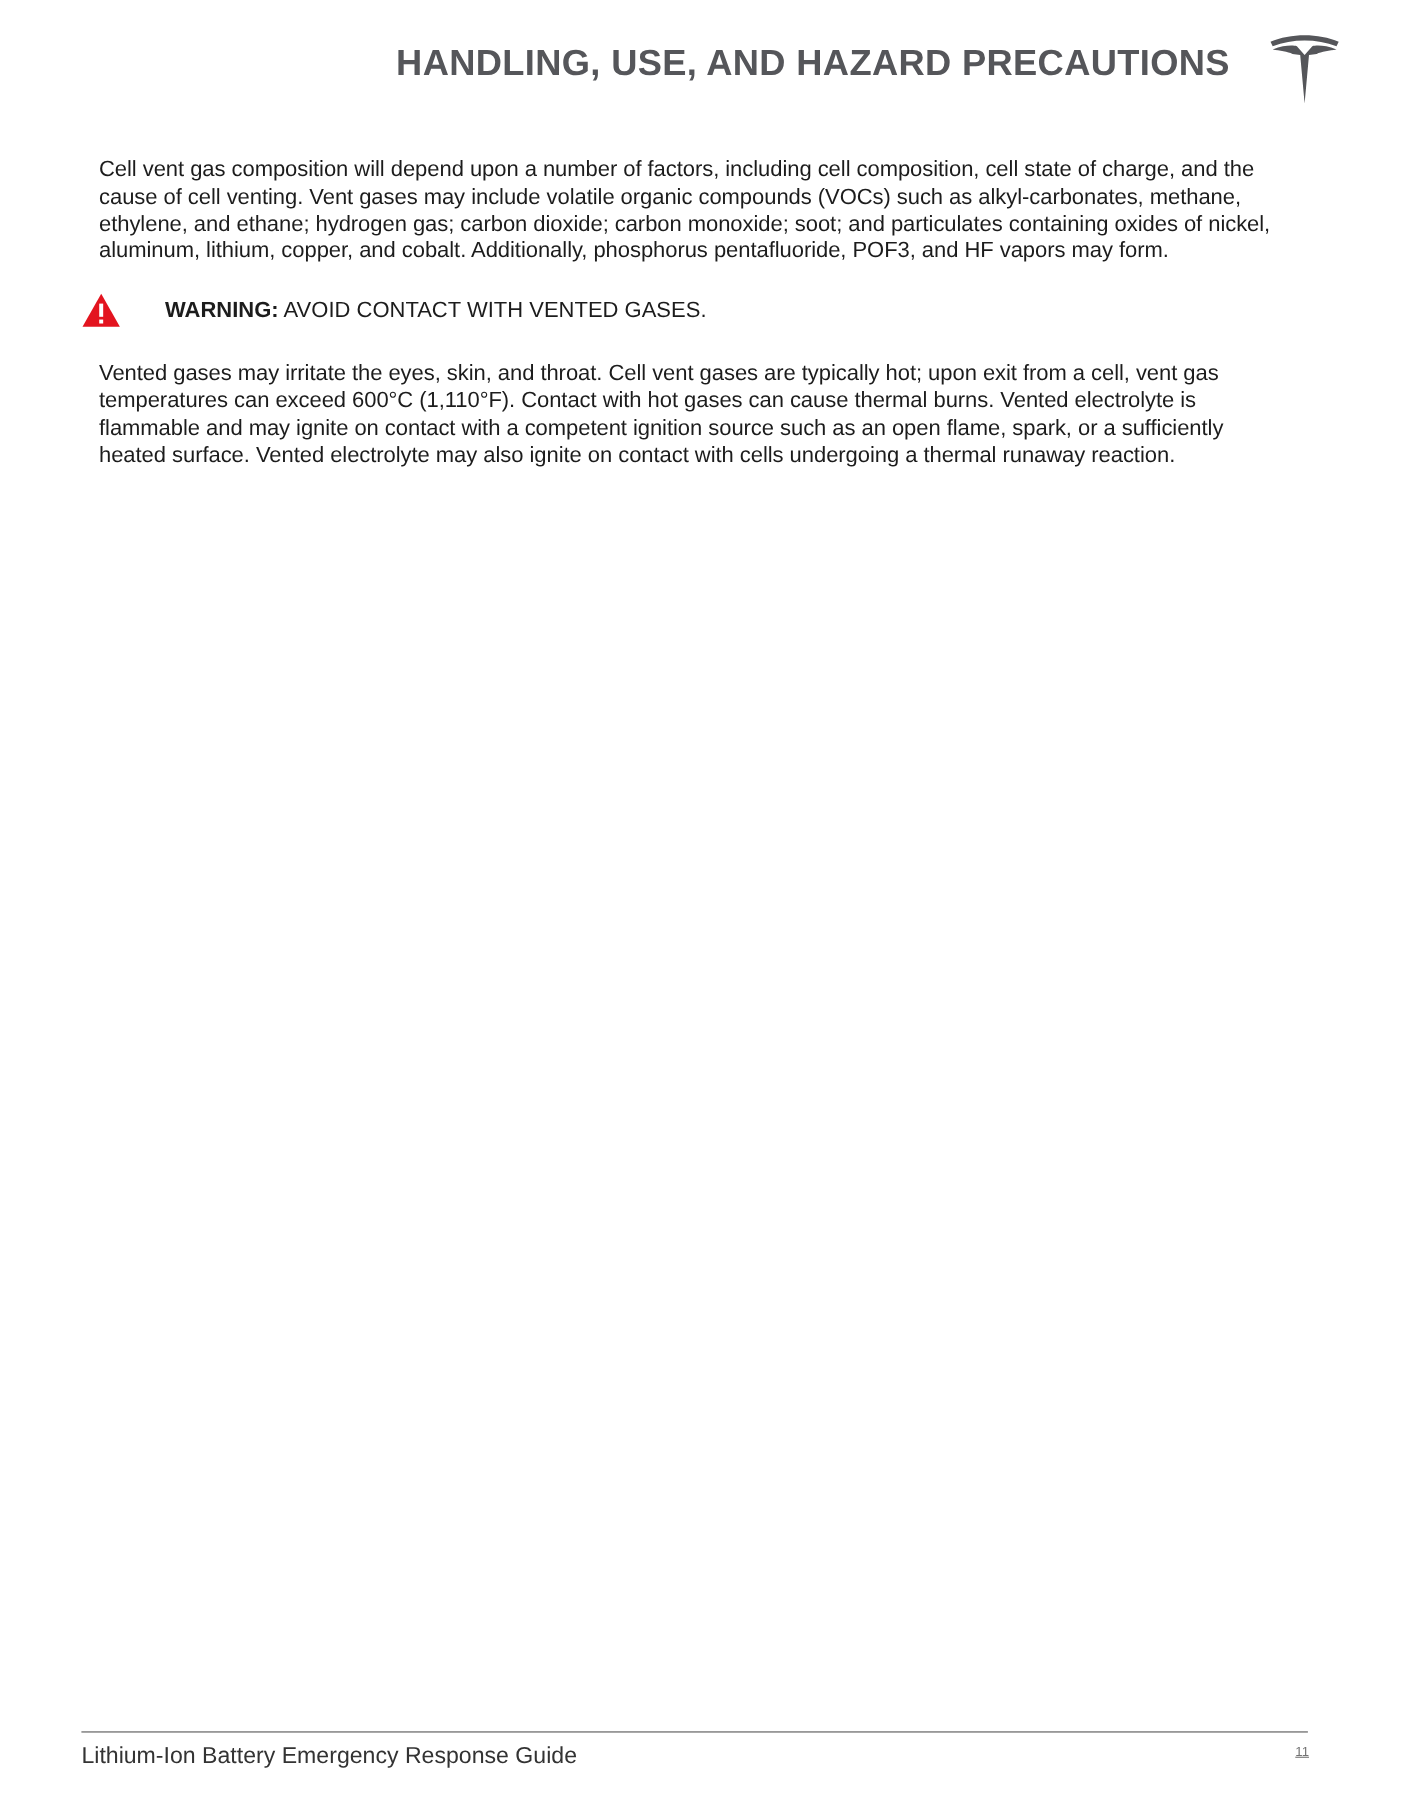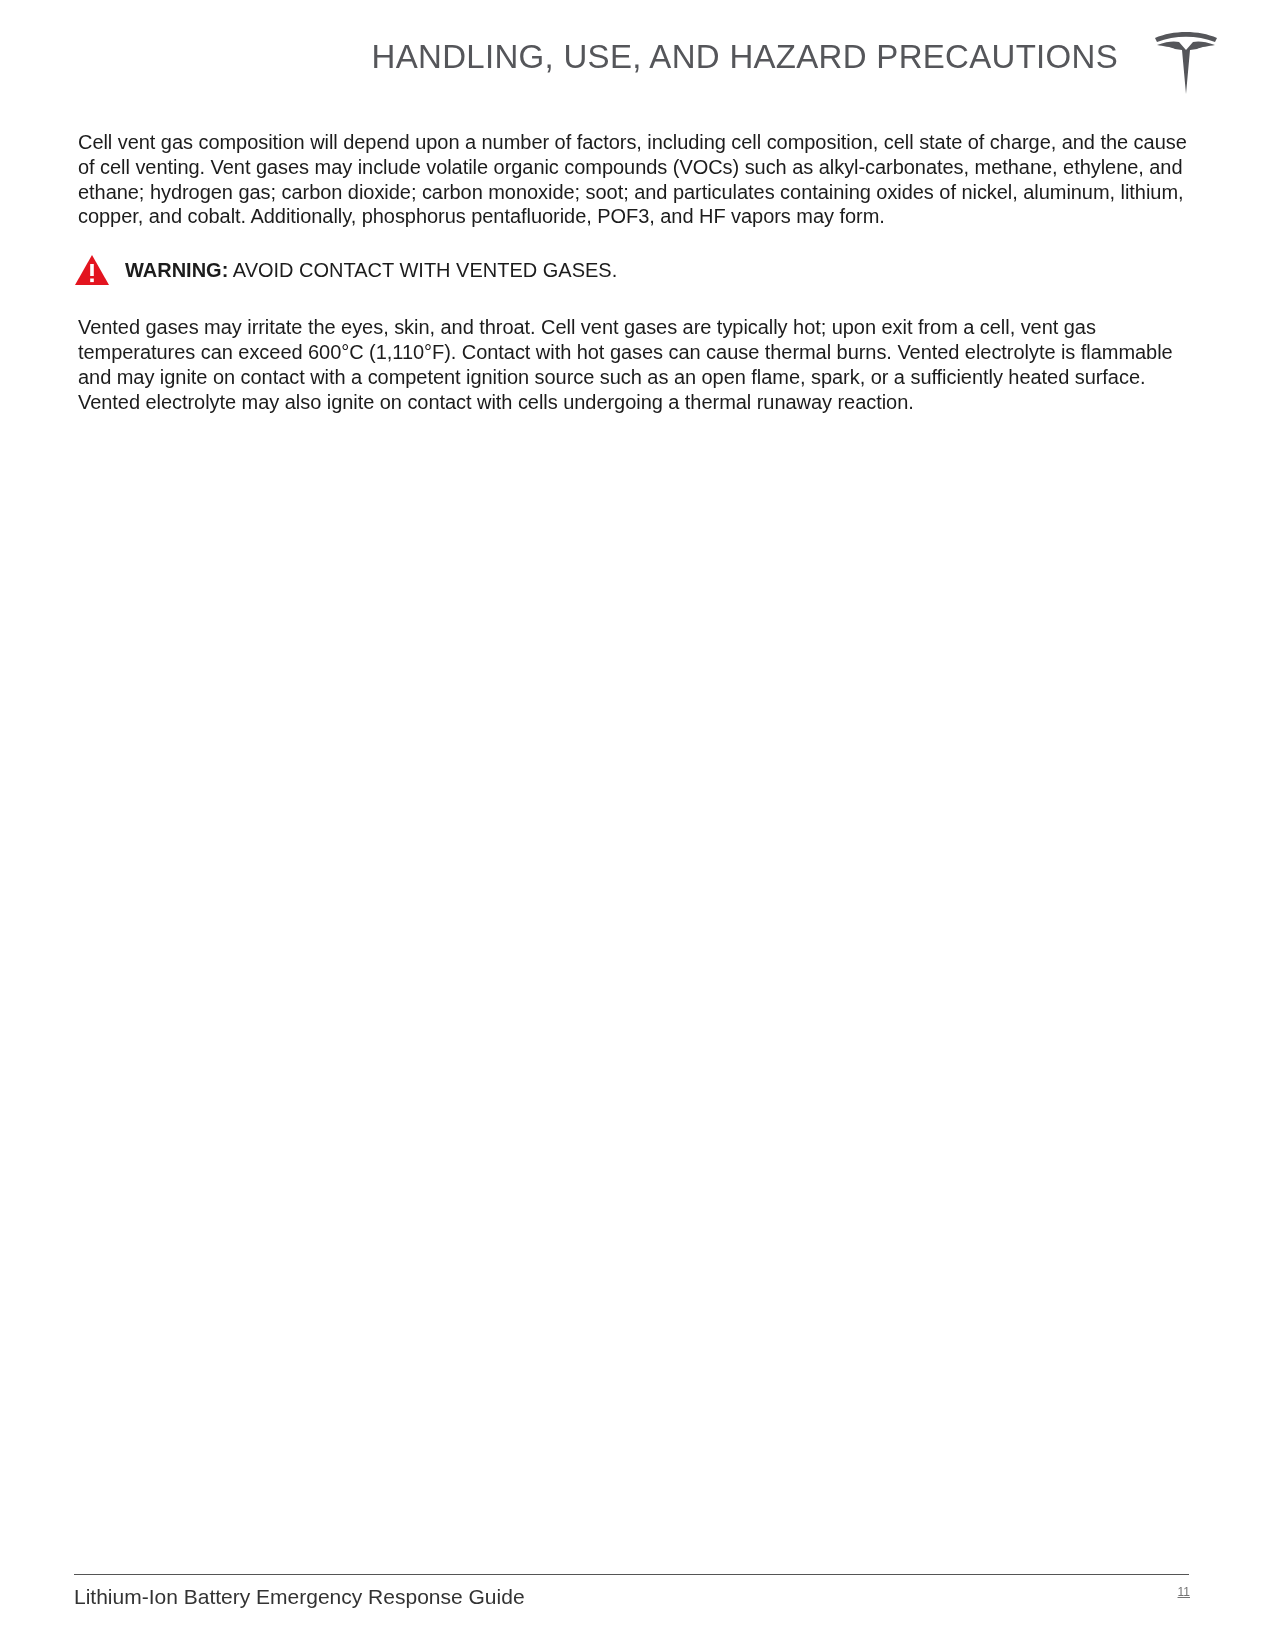--- a/index.html
+++ b/index.html
@@ -2,31 +2,31 @@
 <html><head>
   <meta charset="utf-8">
   <style>
     html, body { margin: 0; padding: 0; background: #ffffff; }
     body {
       width: 1275px; height: 1650px; position: relative; overflow: hidden;
       font-family: "Liberation Sans", "DejaVu Sans", sans-serif; color: #1a1a1a;
     }
     .page-title {
       position: absolute; right: 157px; top: 38px;
-      font-size: 33px; letter-spacing: 0.3px; color: #55565a; font-weight: normal;
+      font-size: 33px; letter-spacing: 0.3px; color: #55565a; font-weight: bold;
       white-space: nowrap; margin: 0;
     }
     .logo { position: absolute; left: 1153px; top: 30px; width: 66px; height: 64px; }
     .content { position: absolute; left: 74px; top: 126px; width: 1120px; }
     .para {
-      font-size: 20px; line-height: 24.8px; margin: 4px; color: #1c1c1c;
+      font-size: 20px; line-height: 24.8px; margin: 16px; color: #1c1c1c;
       letter-spacing: -0.05px;
     }
     .warning {
-      display: flex; align-items: center; margin: 24px 0 28px 0; height: 34px;
+      display: flex; align-items: center; margin: 24px 0 28px 0; height: 34px; gap: 25px;
     }
     .warning-icon { width: 36px; height: 32px; margin-right: 15px; flex: none; }
     .warning-text { font-size: 20px; color: #1c1c1c; }
     .warning-label { font-weight: bold; }
     .footer-rule {
       position: absolute; left: 74px; top: 1574px; width: 1115px; height: 0;
       border-top: 1px solid #555; 
     }
     .footer-title {
       position: absolute; left: 74px; top: 1585px; font-size: 21px; color: #333;

